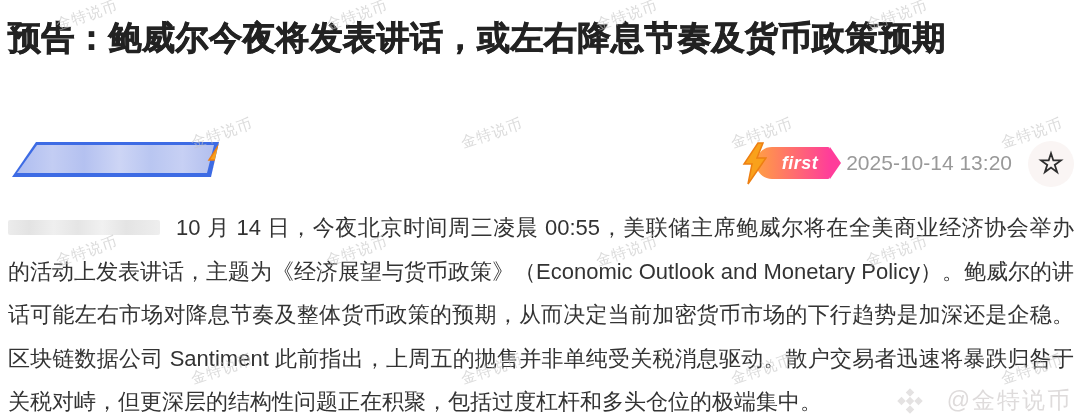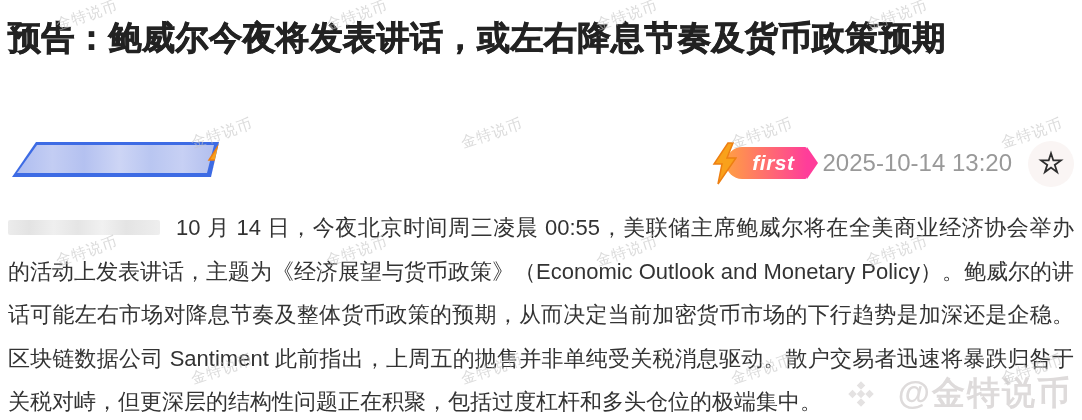--- a/index.html
+++ b/index.html
@@ -94,33 +94,33 @@
   .first-badge::after {
     content: "";
     position: absolute;
     right: -11px; top: 0;
     border-top: 16px solid transparent;
     border-bottom: 16px solid transparent;
     border-left: 11px solid var(--badge-gradient-end, #FF3D9A);
   }
   .first-label {
     color: #ffffff;
-    font-size: 21px;
+    font-size: 18px;
     font-weight: bold;
     font-style: italic;
     letter-spacing: 0.5px;
   }
   .first-bolt {
     position: absolute;
     left: -14px; top: -5px;
     width: 25px; height: 43px;
   }
 
   .timestamp {
-    font-size: 24px;
+    font-size: 21px;
     color: var(--timestamp-gray, #999999);
     white-space: nowrap;
   }
 
   .star-btn {
     width: 46px; height: 46px;
     margin-top: 2px;
     border: none;
     background: #faf5f4;
     border-radius: 50%;
@@ -161,22 +161,22 @@
   
   .signature {
     position: absolute;
     right: 10px; bottom: 4px;
     z-index: 2;
     display: flex;
     align-items: center;
     gap: 24px;
     color: #dedbdb;
     text-shadow: 0 1px 0 #ffffff;
-    font-size: 33px;
-    font-weight: bold;
+    font-size: 23px;
+    font-weight: normal;
     letter-spacing: 2px;
     user-select: none;
   }
   .diamond-icon { width: 26px; height: 26px; opacity: 0.85; }
 </style>
 </head>
 <body>
 
 <div class="page">
 

